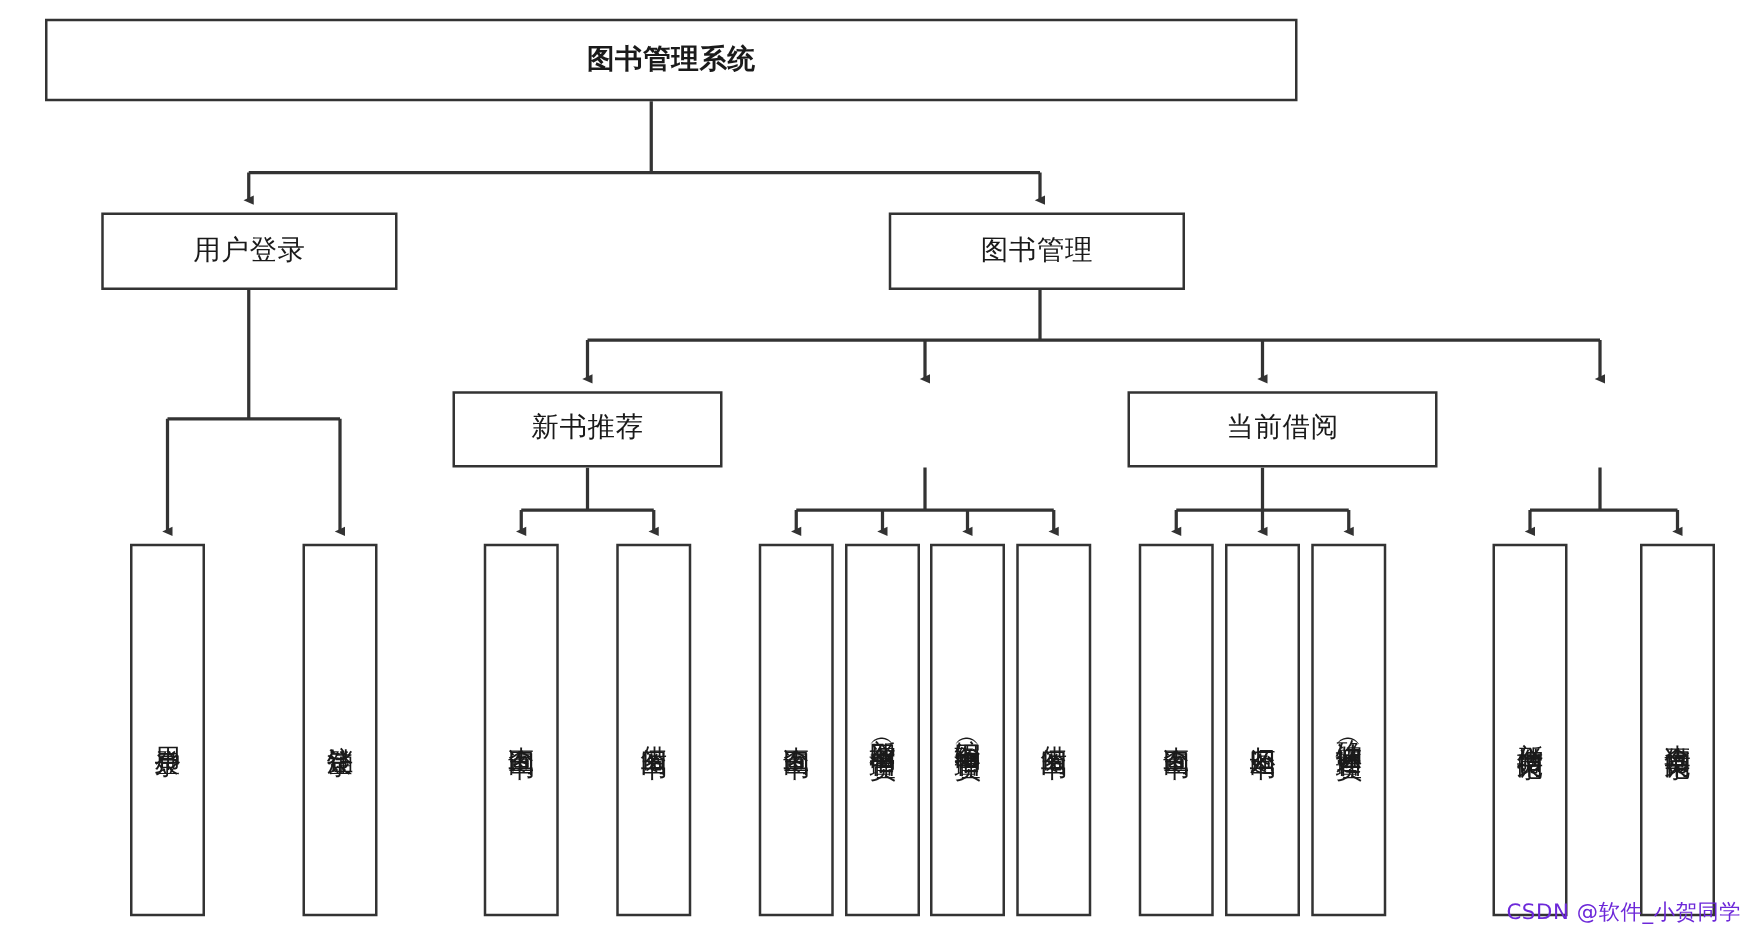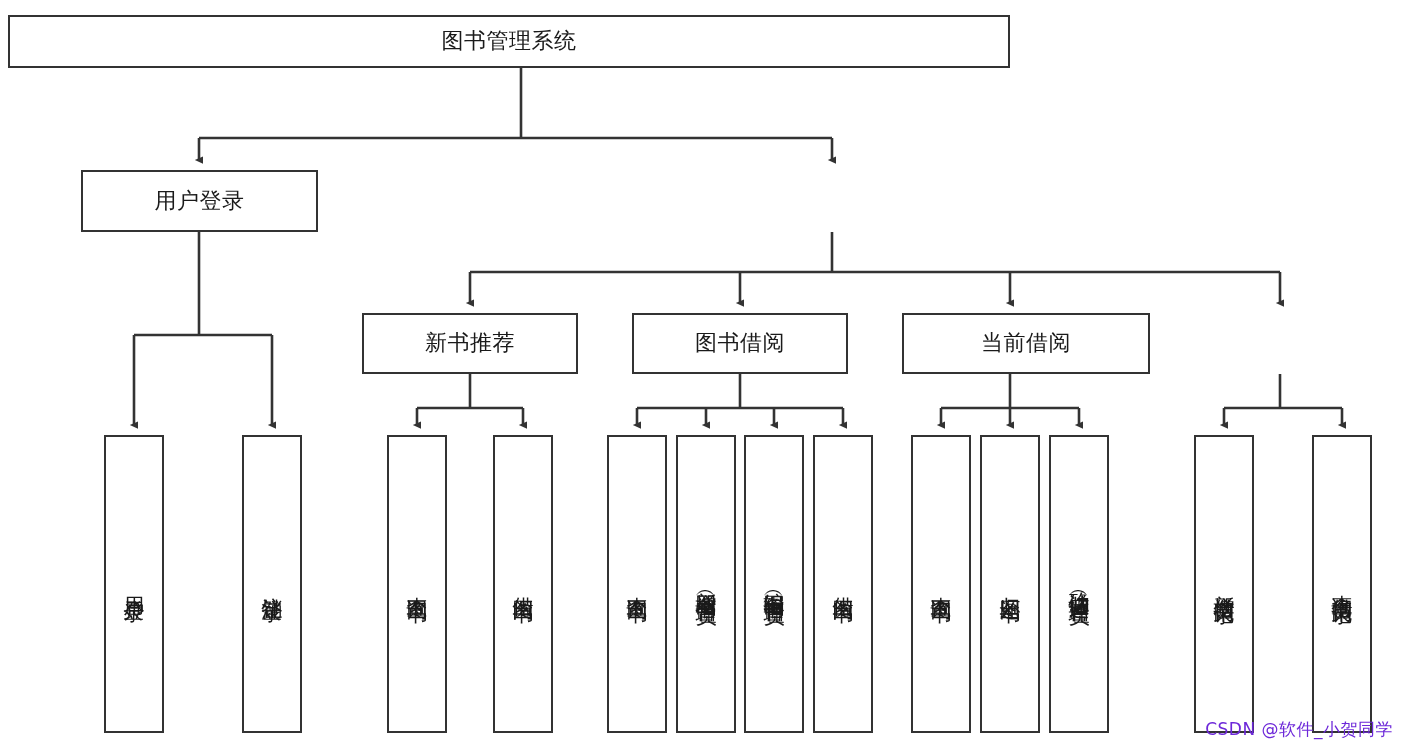--- a/index.html
+++ b/index.html
@@ -116,36 +116,36 @@
       <path d="M1010,408 L1010,425" marker-end="url(#arrow)"></path>
       <path d="M1079,408 L1079,425" marker-end="url(#arrow)"></path>
 
       <path d="M1280,374 L1280,408"></path>
       <path d="M1224,408 L1342,408"></path>
       <path d="M1224,408 L1224,425" marker-end="url(#arrow)"></path>
       <path d="M1342,408 L1342,425" marker-end="url(#arrow)"></path>
     </g>
   </svg>
 
-  <div class="node horizontal" style="left:8px; top:15px; width:1002px; height:53px;">
+  <div class="node horizontal" style="left:36px; top:15px; width:1002px; height:66px;font-weight:bold;">
     <span class="label">图书管理系统</span>
   </div>
 
   <div class="node horizontal" style="left:81px; top:170px; width:237px; height:62px;">
     <span class="label">用户登录</span>
   </div>
 
+  <div class="node horizontal" style="left:711px; top:170px; width:237px; height:62px;">
+    <span class="label">图书管理</span>
+  </div>
 
   <div class="node horizontal" style="left:362px; top:313px; width:216px; height:61px;">
     <span class="label">新书推荐</span>
   </div>
 
-  <div class="node horizontal" style="left:632px; top:313px; width:216px; height:61px;">
-    <span class="label">图书借阅</span>
-  </div>
 
   <div class="node horizontal" style="left:902px; top:313px; width:248px; height:61px;">
     <span class="label">当前借阅</span>
   </div>
 
 
   <div class="node vertical" style="left:104px; top:435px; width:60px; height:298px;">
     <span class="label">用户登录</span>
   </div>
 

